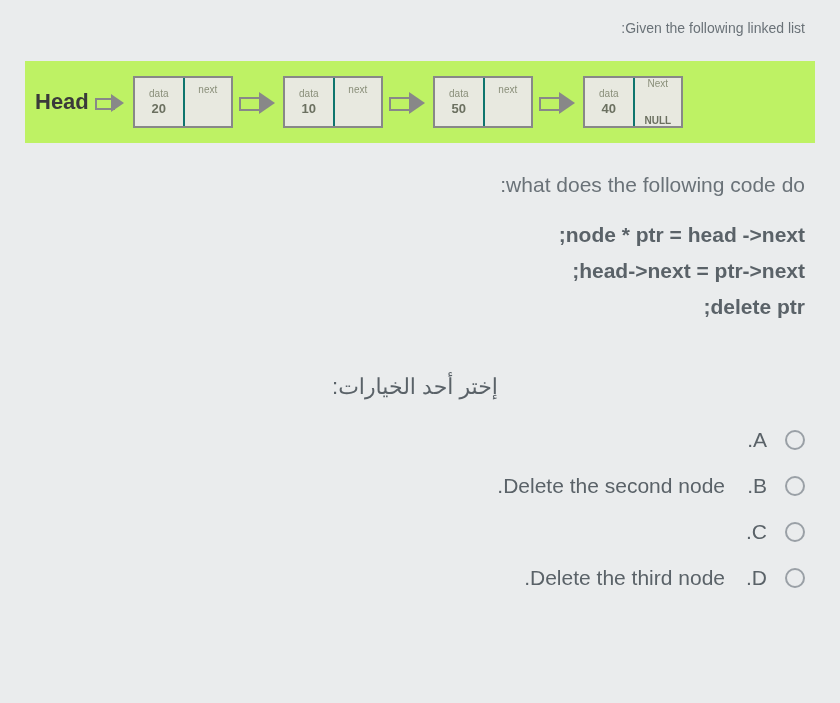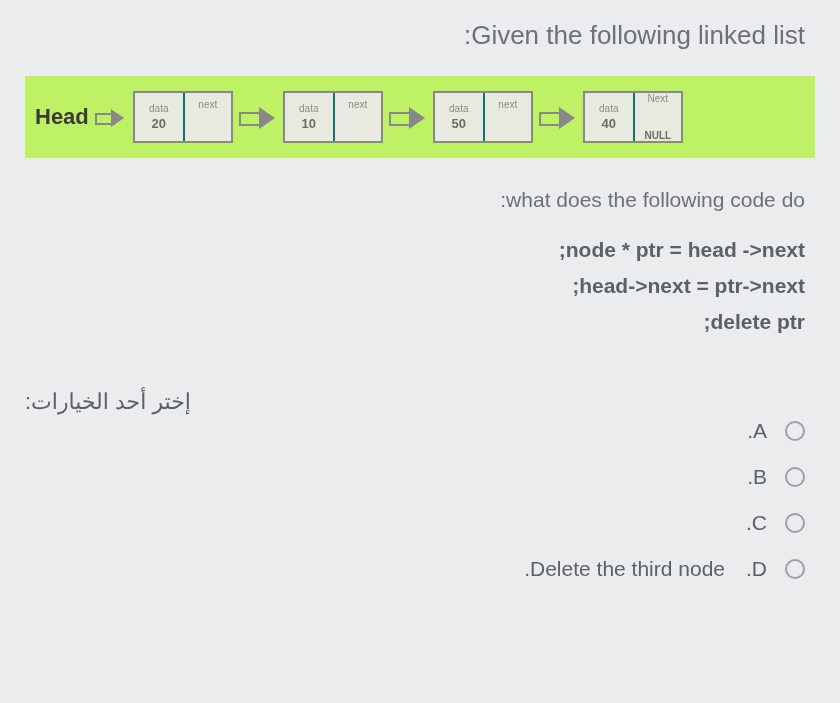--- a/index.html
+++ b/index.html
@@ -7,21 +7,21 @@
       width: 840px;
       height: 703px;
       background: #eaeced;
       font-family: Arial, sans-serif;
       color: #5a6268;
       padding: 20px 25px;
       overflow: hidden;
     }
     .header-text {
       text-align: right;
-      font-size: 26px;
+      font-size: 14px;
       color: #6a7278;
       margin-bottom: 25px;
       padding-right: 10px;
     }
     .diagram {
       background: #bef264;
       padding: 15px 10px;
       display: flex;
       align-items: center;
       gap: 6px;
@@ -90,25 +90,25 @@
     }
     .code-line {
       text-align: right;
       font-size: 21px;
       font-weight: bold;
       color: #5a6268;
       margin-bottom: 12px;
       padding-right: 10px;
     }
     .choose-label {
-      text-align: left;
+      text-align: center;
       font-size: 22px;
       color: #5a6268;
       margin-top: 55px;
-      margin-bottom: 4px;
+      margin-bottom: 28px;
       padding-right: 10px;
       direction: rtl;
     }
     .option {
       display: flex;
       justify-content: flex-end;
       align-items: center;
       gap: 18px;
       font-size: 21px;
       color: #5a6268;
@@ -196,20 +196,21 @@
 <div class="code-line">;head-&gt;next = ptr-&gt;next</div>
 <div class="code-line">;delete ptr</div>
 
 <div class="choose-label">إختر أحد الخيارات:</div>
 
 <div class="option">
   <span class="letter">.A</span>
   <span class="radio"></span>
 </div>
 <div class="option">
+  <span class="text">.Delete the second node</span>
   <span class="letter">.B</span>
   <span class="radio"></span>
 </div>
 <div class="option">
   <span class="letter">.C</span>
   <span class="radio"></span>
 </div>
 <div class="option">
   <span class="text">.Delete the third node</span>
   <span class="letter">.D</span>

